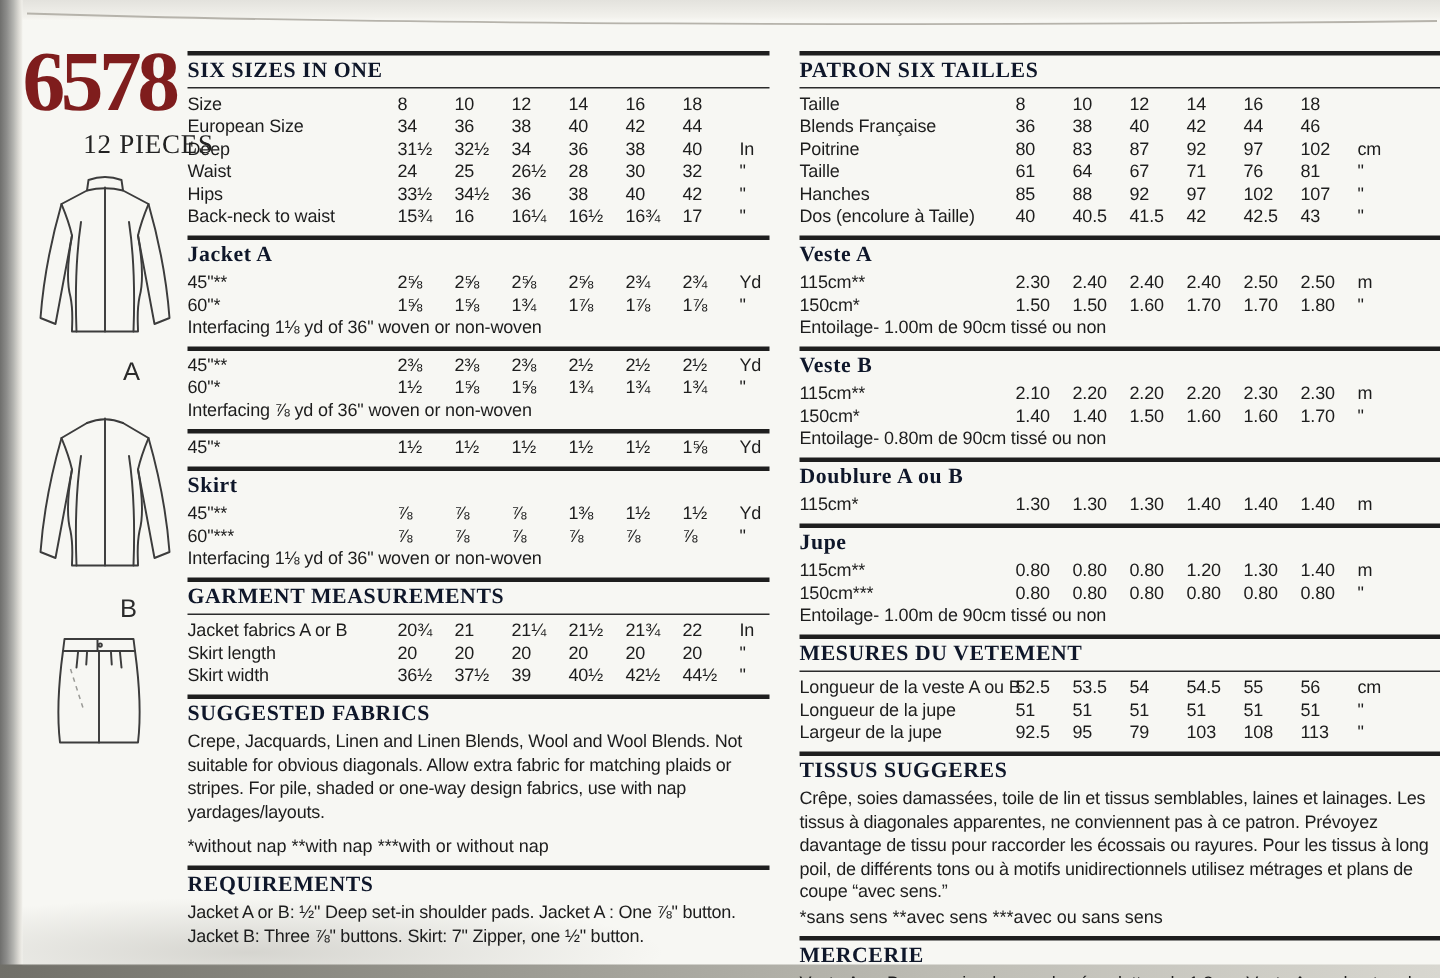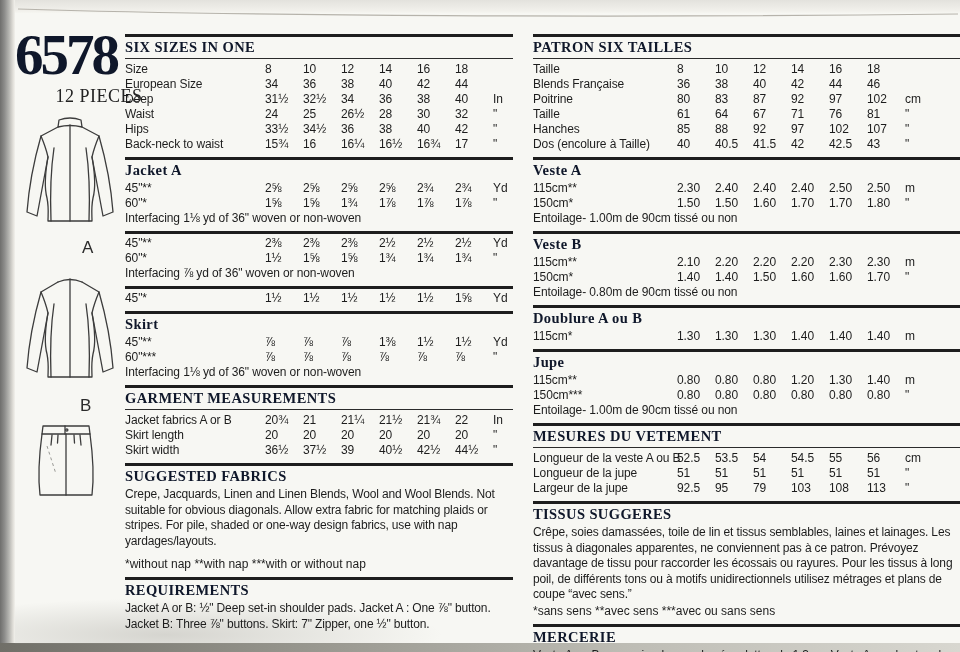--- a/index.html
+++ b/index.html
@@ -18,21 +18,21 @@
   .edge-bottom{position:absolute;left:0;bottom:0;width:960px;height:9px;
     background:linear-gradient(90deg,#706f68 0,#95948c 30%,#bdbcb4 65%,#d8d7d0 100%);}
   .fold-shadow{position:absolute;left:15px;bottom:8px;width:430px;height:46px;
     background:radial-gradient(ellipse at 35% 80%,rgba(150,148,140,.35) 0,rgba(150,148,140,0) 70%);}
   .crease svg{display:block;}
   .crease{position:absolute;left:0;top:0;width:960px;height:24px;}
 
   
   .pattern-number{position:absolute;left:8px;top:26px;width:116px;text-align:center;
     font-family:"Liberation Serif",serif;font-weight:bold;font-size:57px;line-height:58px;
-    letter-spacing:-3px;color:#0f172a;}
+    letter-spacing:-3px;color:#7f1d1d;}
   .pieces{position:absolute;left:8px;top:86px;width:116px;text-align:center;
     font-family:"Liberation Serif",serif;font-size:18px;letter-spacing:.5px;color:#222;margin-left:33px;}
   .illus{position:absolute;}
   .view-label{position:absolute;font-size:17px;color:#2b2b2b;font-family:"Liberation Sans",sans-serif;}
 
   
   .col{position:absolute;top:34px;}
   .col-en{left:125px;width:388px;}
   .col-fr{left:533px;width:428px;}
   .rule-thick{border-top:3px solid #1e1e1e;margin:0 0 1px 0;}

